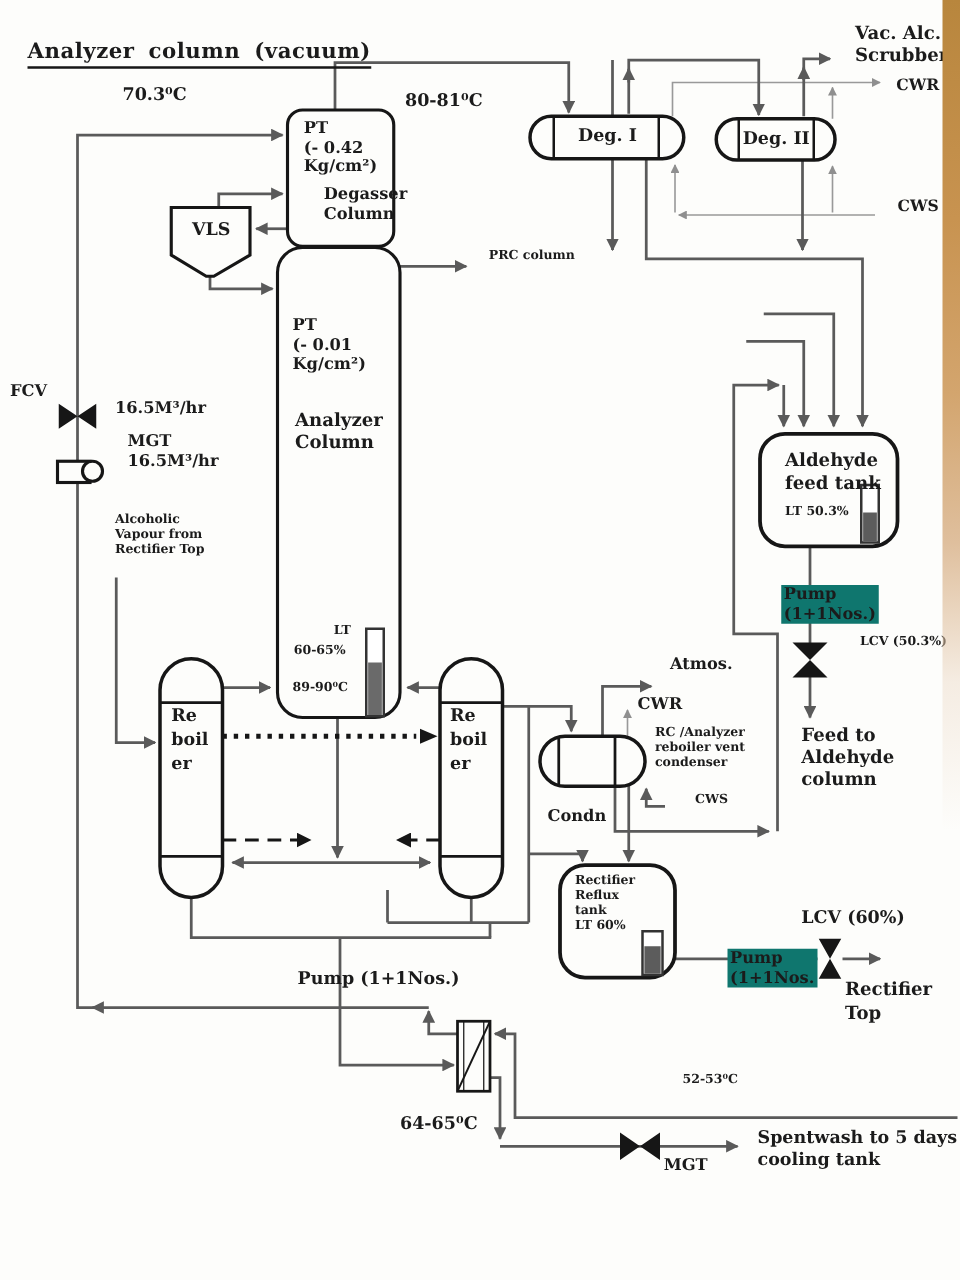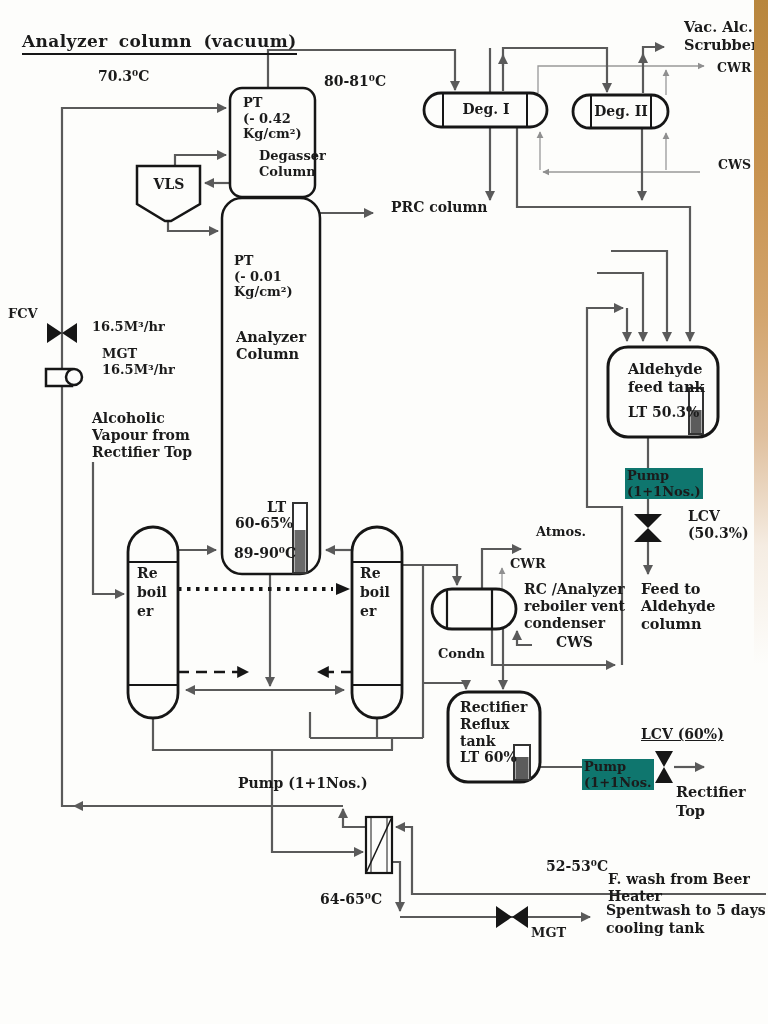--- a/index.html
+++ b/index.html
@@ -1,19 +1,19 @@
 <!DOCTYPE html>
 <html><head>
 <meta charset="utf-8">
 <style>
   html,body{margin:0;padding:0;background:#e8e8e8;}
   #page{position:relative;width:768px;height:1024px;background:#fdfdfb;overflow:hidden;
         font-family:"DejaVu Serif","Liberation Serif",serif;}
   #diagram-svg{position:absolute;left:0;top:0;}
-  .lbl{position:absolute;font-weight:bold;color:#1b1b1b;font-size:14px;line-height:1.2;
+  .lbl{position:absolute;font-weight:bold;color:#1b1b1b;font-size:10px;line-height:1.2;
        white-space:pre-line;}
   .s12{font-size:12.5px;} .s13{font-size:13px;} .s14{font-size:14px;} .s145{font-size:14.5px;}
   .title{font-size:17px;border-bottom:2.5px solid #161616;padding-bottom:2px;
          letter-spacing:.4px;word-spacing:5px;}
   .ctr{text-align:center;}
   .bgw{background:#0f766e;padding:0 2px;}
   #edge-strip{position:absolute;right:0;top:0;width:14px;height:700px;
     background:linear-gradient(180deg,#b8863d 0%,#c89350 25%,#d3a56e 45%,#dfbf9d 62%,
                rgba(230,205,180,.35) 78%,rgba(255,255,255,0) 95%);}
 </style>
@@ -210,26 +210,25 @@
 <div class="lbl s145" style="left:641px;top:580px;">Feed to
 Aldehyde
 column</div>
 
 <div class="lbl" style="left:460px;top:699px;">Rectifier
 Reflux
 tank
 LT 60%</div>
 <div class="lbl s13 bgw" style="left:582px;top:759px;">Pump
 (1+1Nos.</div>
-<div class="lbl s14" style="left:641px;top:726px;text-decoration:underline;">LCV (60%)</div>
+<div class="lbl s14" style="left:641px;top:726px;">LCV (60%)</div>
 <div class="lbl s145" style="left:676px;top:783px;line-height:1.3;">Rectifier
 Top</div>
 
 <div class="lbl s14" style="left:238px;top:775px;">Pump (1+1Nos.)</div>
 <div class="lbl s14" style="left:320px;top:891px;">64-65⁰C</div>
 <div class="lbl" style="left:546px;top:858px;">52-53⁰C</div>
-<div class="lbl" style="left:608px;top:871px;">F. wash from Beer Heater</div>
 <div class="lbl s14" style="left:606px;top:901px;line-height:1.3;">Spentwash to 5 days
 cooling tank</div>
 <div class="lbl s13" style="left:531px;top:925px;">MGT</div>
 
 <div id="edge-strip"></div>
 </div>
 
 </body></html>

